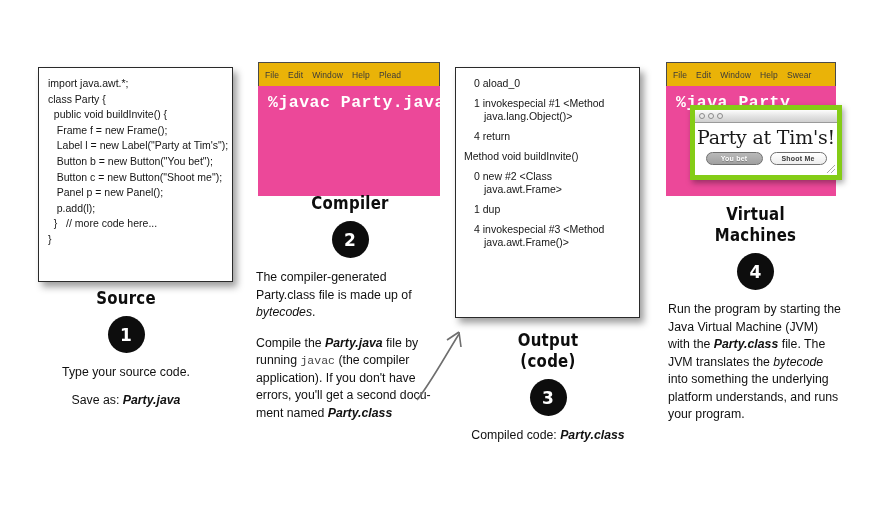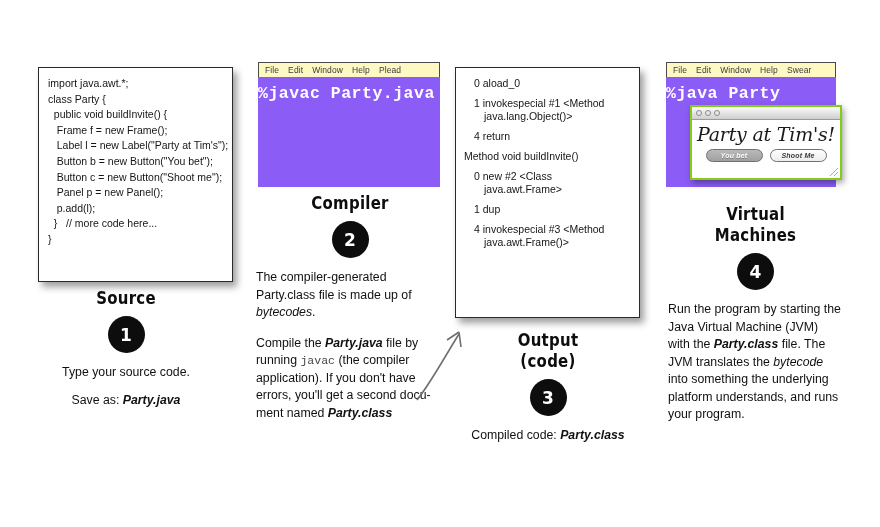--- a/index.html
+++ b/index.html
@@ -40,40 +40,40 @@
     color: #151515;
     white-space: pre;
   }
 
   
   .terminal {
     position: absolute;
     box-sizing: border-box;
   }
   .term-menubar {
-    background: #fef9c3;
+    background: #eab308;
     border: 1px solid #4a4a4a;
     border-bottom: none;
-    height: 15px;
+    height: 24px;
     display: flex;
     align-items: center;
     gap: 9px;
     padding: 0 6px;
     box-sizing: border-box;
   }
   .term-menu-item {
     font-size: 8.5px;
     color: #3a3a3a;
     font-family: "Liberation Sans", sans-serif;
     letter-spacing: 0.1px;
   }
   .term-body {
-    background: #8b5cf6;
-    box-sizing: border-box;
-    padding: 7px 0;
+    background: #ec4899;
+    box-sizing: border-box;
+    padding: 7px 10px;
   }
   .term-prompt {
     font-family: "Liberation Mono", monospace;
     font-weight: bold;
     font-size: 16.5px;
     color: #ffffff;
     letter-spacing: 0.5px;
     white-space: pre;
   }
 
@@ -84,24 +84,23 @@
   #vm-terminal .term-body { height: 110px; }
 
   
   #party-window {
     position: absolute;
     left: 690px;
     top: 105px;
     width: 152px;
     height: 75px;
     background: #ffffff;
-    border: 2px solid #84cc16;
+    border: 5px solid #84cc16;
     box-shadow: 2px 3px 6px rgba(0,0,0,0.35);
     box-sizing: border-box;
-    font-style: italic;
   }
   .party-titlebar {
     height: 13px;
     background: linear-gradient(to bottom, #fdfdfd 0%, #e2e2e2 55%, #cfcfcf 100%);
     border-bottom: 1px solid #9a9a9a;
     display: flex;
     align-items: center;
     gap: 3px;
     padding-left: 4px;
     box-sizing: border-box;

